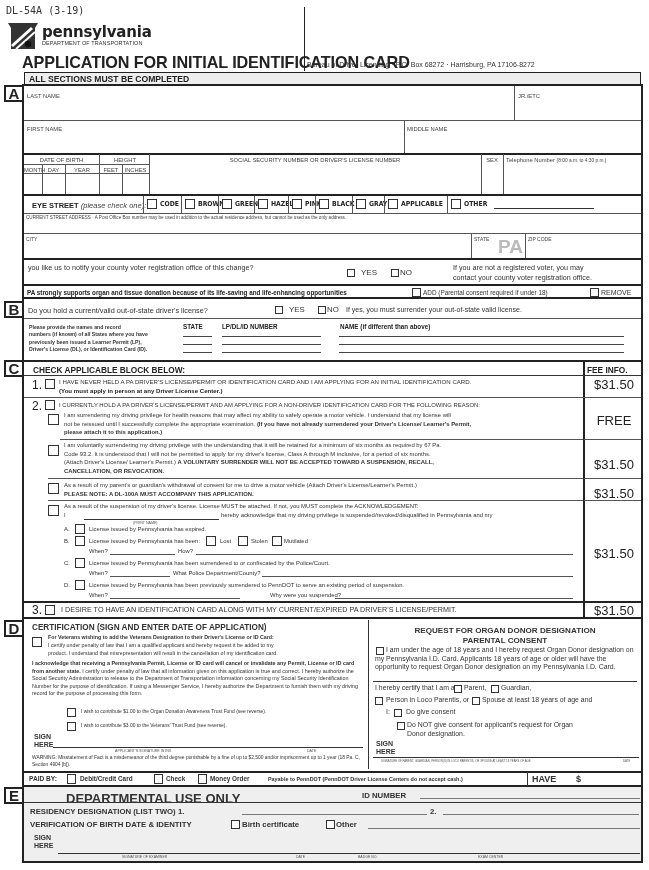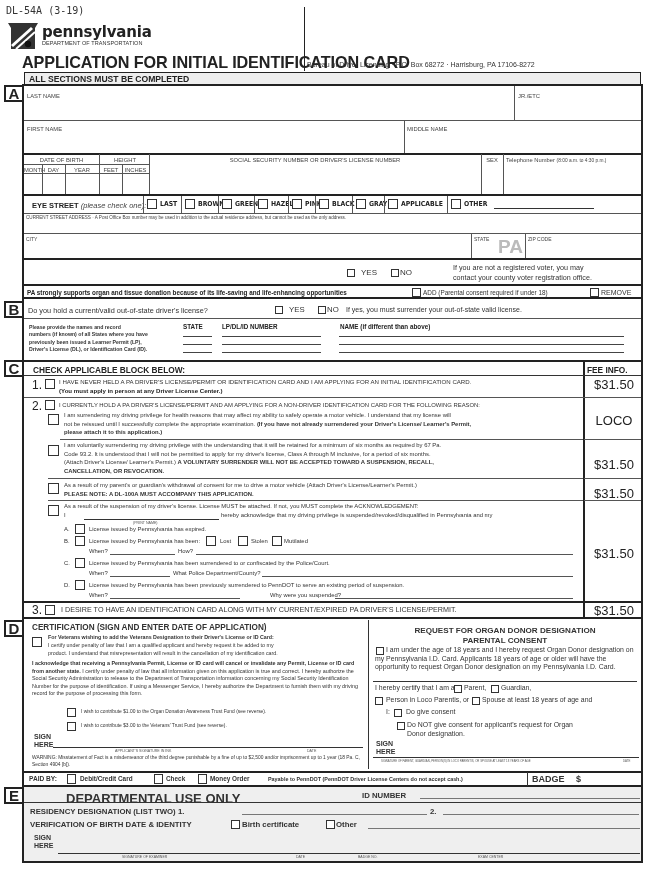--- a/index.html
+++ b/index.html
@@ -89,21 +89,21 @@
 <div class="abs" style="left:123px;top:174px;width:26px;height:20px;"></div>
 <div class="abs" style="left:150px;top:165px;width:331px;height:29px;"></div>
 <div class="abs" style="left:482px;top:165px;width:21px;height:29px;"></div>
 <div class="abs" style="left:504px;top:165px;width:137px;height:29px;"></div>
 <div class="abs hlt" style="left:24px;top:194px;width:617px;"></div>
 
 <div class="abs" style="left:32px;top:201px;font-size:7.5px;"><b>EYE STREET</b> <i style="color:#444;">(please check one):</i></div>
 <div class="abs" id="eye-row" style="left:143px;top:196px;height:17px;width:497px;">
     <div style="position: absolute; top: 0px; height: 17px; left: 0px; width: 38px; border-left: 1px solid rgb(85, 85, 85);">
       <span class="box" style="position: absolute; left: 3px; top: 3px; width: 10px; height: 10px;"></span>
-      <span class="eye" style="position: absolute; left: 16px; top: 4px; white-space: nowrap;">LAST</span>
+      <span class="eye" style="position: absolute; left: 16px; top: 4px; white-space: nowrap;">CODE</span>
     </div>
     <div style="position: absolute; top: 0px; height: 17px; left: 38px; width: 37px; border-left: 1px solid rgb(85, 85, 85);">
       <span class="box" style="position: absolute; left: 3px; top: 3px; width: 10px; height: 10px;"></span>
       <span class="eye" style="position: absolute; left: 16px; top: 4px; white-space: nowrap;">BROWN</span>
     </div>
     <div style="position: absolute; top: 0px; height: 17px; left: 75px; width: 36px; border-left: 1px solid rgb(85, 85, 85);">
       <span class="box" style="position: absolute; left: 3px; top: 3px; width: 10px; height: 10px;"></span>
       <span class="eye" style="position: absolute; left: 16px; top: 4px; white-space: nowrap;">GREEN</span>
     </div>
     <div style="position: absolute; top: 0px; height: 17px; left: 111px; width: 34px; border-left: 1px solid rgb(85, 85, 85);">
@@ -141,20 +141,21 @@
 <div class="abs" style="left:24px;top:242px;width:446px;height:16px;"></div>
 <div class="abs vl" style="left:471px;top:234px;height:25px;"></div>
 <div class="abs lbl" style="left:474px;top:236px;font-size:5px;">STATE</div>
 <div class="abs" style="left:498px;top:236px;font-size:19px;font-weight:bold;color:#bbb;">PA</div>
 <div class="abs vl" style="left:525px;top:234px;height:25px;"></div>
 <div class="abs lbl" style="left:528px;top:236px;font-size:5px;">ZIP CODE</div>
 <div class="abs" style="left:526px;top:242px;width:115px;height:16px;"></div>
 <div class="abs hlt" style="left:24px;top:258px;width:617px;"></div>
 
 <div class="abs txt7" style="left:28px;top:263px;font-size:7.2px;line-height:10px;">
+    <div>you like us to notify your county voter registration office of this change?</div>
   </div>
 <span class="abs box" style="left:347px;top:269px;width:8px;height:8px;"></span>
 <div class="abs txt7" style="left:361px;top:268px;font-size:8px;">YES</div>
 <span class="abs box" style="left:391px;top:269px;width:8px;height:8px;"></span>
 <div class="abs txt7" style="left:400px;top:268px;font-size:8px;">NO</div>
 <div class="abs txt7" style="left:453px;top:263px;font-size:7.2px;line-height:10px;">
     <div>If you are not a registered voter, you may</div>
     <div>contact your county voter registration office.</div>
   </div>
 <div class="abs hlt" style="left:24px;top:284px;width:617px;"></div>
@@ -212,21 +213,21 @@
 <div class="abs num" style="left:32px;top:399px;">2.</div>
 <span class="abs box" style="left:45px;top:400px;width:10px;height:10px;"></span>
 <div class="abs" style="left:59px;top:402px;font-size:5.9px;color:#333;white-space:nowrap;">I CURRENTLY HOLD A PA DRIVER'S LICENSE/PERMIT AND AM APPLYING FOR A NON-DRIVER IDENTIFICATION CARD FOR THE FOLLOWING REASON:</div>
 
 <span class="abs box" style="left:48px;top:414px;width:11px;height:11px;"></span>
 <div class="abs" style="left:64px;top:411px;font-size:5.9px;color:#333;line-height:8.5px;white-space:nowrap;">
   <div>I am surrendering my driving privilege for health reasons that may affect my ability to safely operate a motor vehicle. I understand that my license will</div>
   <div><span>not be reissued until I successfully complete the appropriate examination.</span> <b>(If you have not already surrendered your Driver's License/ Learner's Permit,</b></div>
   <div class="bold">please attach it to this application.)</div>
 </div>
-<div class="abs fee" style="left:584px;top:413px;">LOCO</div>
+<div class="abs fee" style="left:584px;top:413px;">FREE</div>
 <div class="abs hl" style="left:60px;top:439px;width:523px;"></div>
 <div class="abs hl" style="left:584px;top:439px;width:57px;"></div>
 
 <span class="abs box" style="left:48px;top:445px;width:11px;height:11px;"></span>
 <div class="abs" style="left:64px;top:441px;font-size:5.9px;color:#333;line-height:8.5px;white-space:nowrap;">
   <div>I am voluntarily surrendering my driving privilege with the understanding that it will be retained for a minimum of six months as required by 67 Pa.</div>
   <div>Code 93.2. It is understood that I will not be permitted to apply for my driver's license, Class A through M inclusive, for a period of six months.</div>
   <div><span>(Attach Driver's License/ Learner's Permit.)</span> <b>A VOLUNTARY SURRENDER WILL NOT BE ACCEPTED TOWARD A SUSPENSION, RECALL,</b></div>
   <div class="bold">CANCELLATION, OR REVOCATION.</div>
 </div>
@@ -350,21 +351,21 @@
 <div class="abs frame" style="left:22px;top:771px;width:621px;height:16px;"></div>
 <div class="abs" style="left:29px;top:775px;font-size:6.6px;font-weight:bold;color:#333;">PAID BY:</div>
 <span class="abs box" style="left:67px;top:774px;width:9px;height:10px;"></span>
 <div class="abs" style="left:80px;top:775px;font-size:6.4px;font-weight:bold;color:#333;">Debit/Credit Card</div>
 <span class="abs box" style="left:154px;top:774px;width:9px;height:10px;"></span>
 <div class="abs" style="left:166px;top:775px;font-size:6.4px;font-weight:bold;color:#333;">Check</div>
 <span class="abs box" style="left:198px;top:774px;width:9px;height:10px;"></span>
 <div class="abs" style="left:210px;top:775px;font-size:6.4px;font-weight:bold;color:#333;white-space:nowrap;">Money Order</div>
 <div class="abs" style="left:268px;top:776px;font-size:5.4px;font-weight:bold;color:#333;white-space:nowrap;">Payable to PennDOT (PennDOT Driver License Centers do not accept cash.)</div>
 <div class="abs vl" style="left:527px;top:772px;height:14px;background:#333;"></div>
-<div class="abs" style="left:532px;top:774px;font-size:9px;font-weight:bold;color:#333;">BADGE</div>
+<div class="abs" style="left:532px;top:774px;font-size:9px;font-weight:bold;color:#333;">HAVE</div>
 <div class="abs" style="left:576px;top:774px;font-size:9px;font-weight:bold;color:#333;">$</div>
 <div class="abs" style="left:586px;top:773px;width:52px;height:12px;"></div>
 
 <div class="abs sec-letter" style="left:4px;top:787px;">E</div>
 <div class="abs frame gray" style="left:22px;top:787px;width:621px;height:76px;border-top:none;"></div>
 <div class="abs" style="left:30px;top:791px;font-size:13px;font-weight:bold;color:#333;margin-left:36px;">DEPARTMENTAL USE ONLY</div>
 <div class="abs" style="left:362px;top:791px;font-size:7.8px;font-weight:bold;color:#333;">ID NUMBER</div>
 <div class="abs" style="left:420px;top:798px;width:220px;border-bottom:1px solid #777;"></div>
 <div class="abs hl" style="left:24px;top:802px;width:617px;background:#333;"></div>
 <div class="abs" style="left:30px;top:807px;font-size:7.8px;font-weight:bold;color:#333;white-space:nowrap;"><span>RESIDENCY DESIGNATION (LIST TWO)</span> <span>1.</span></div>

